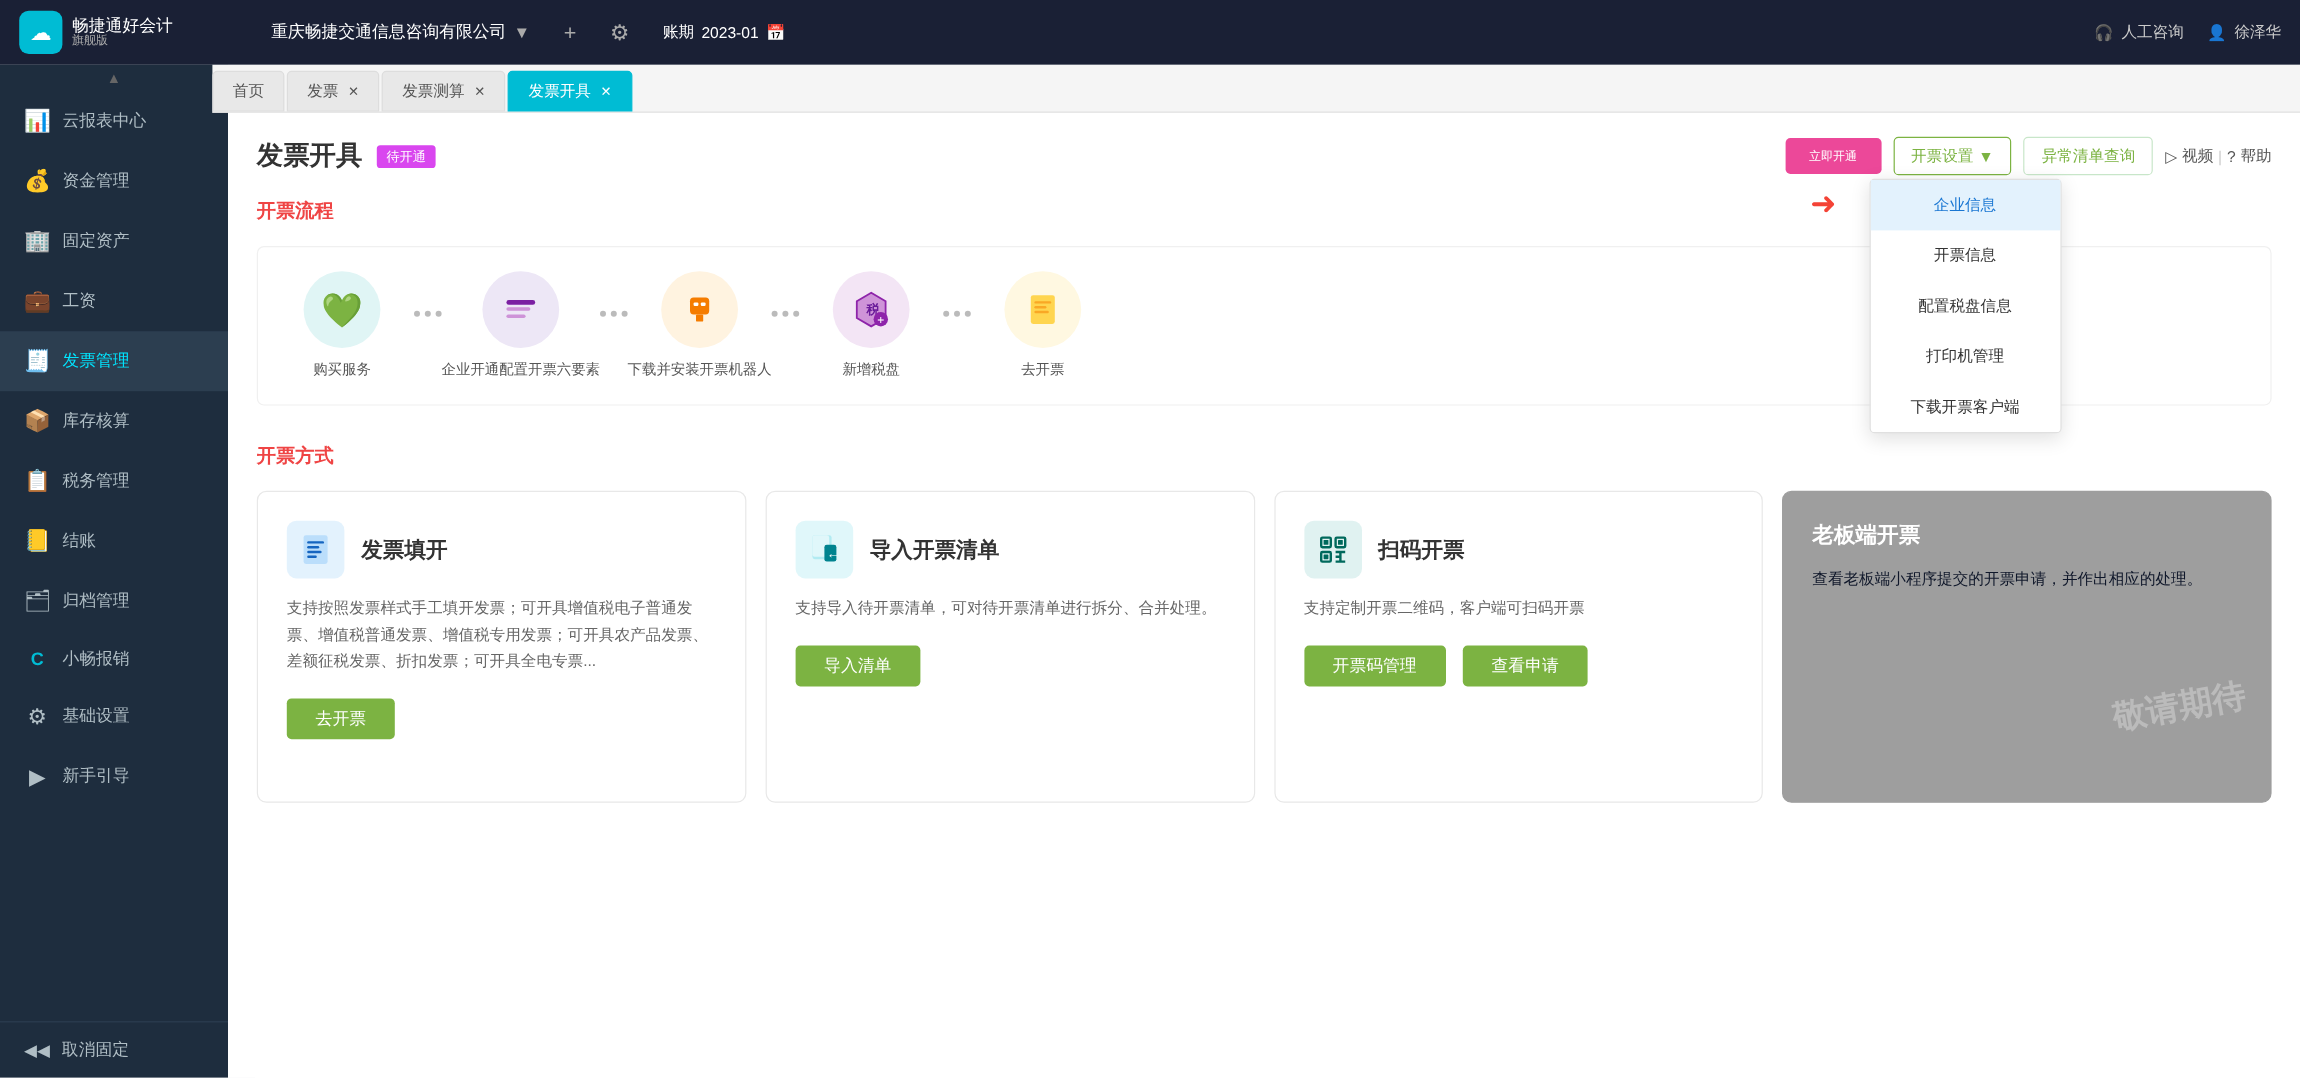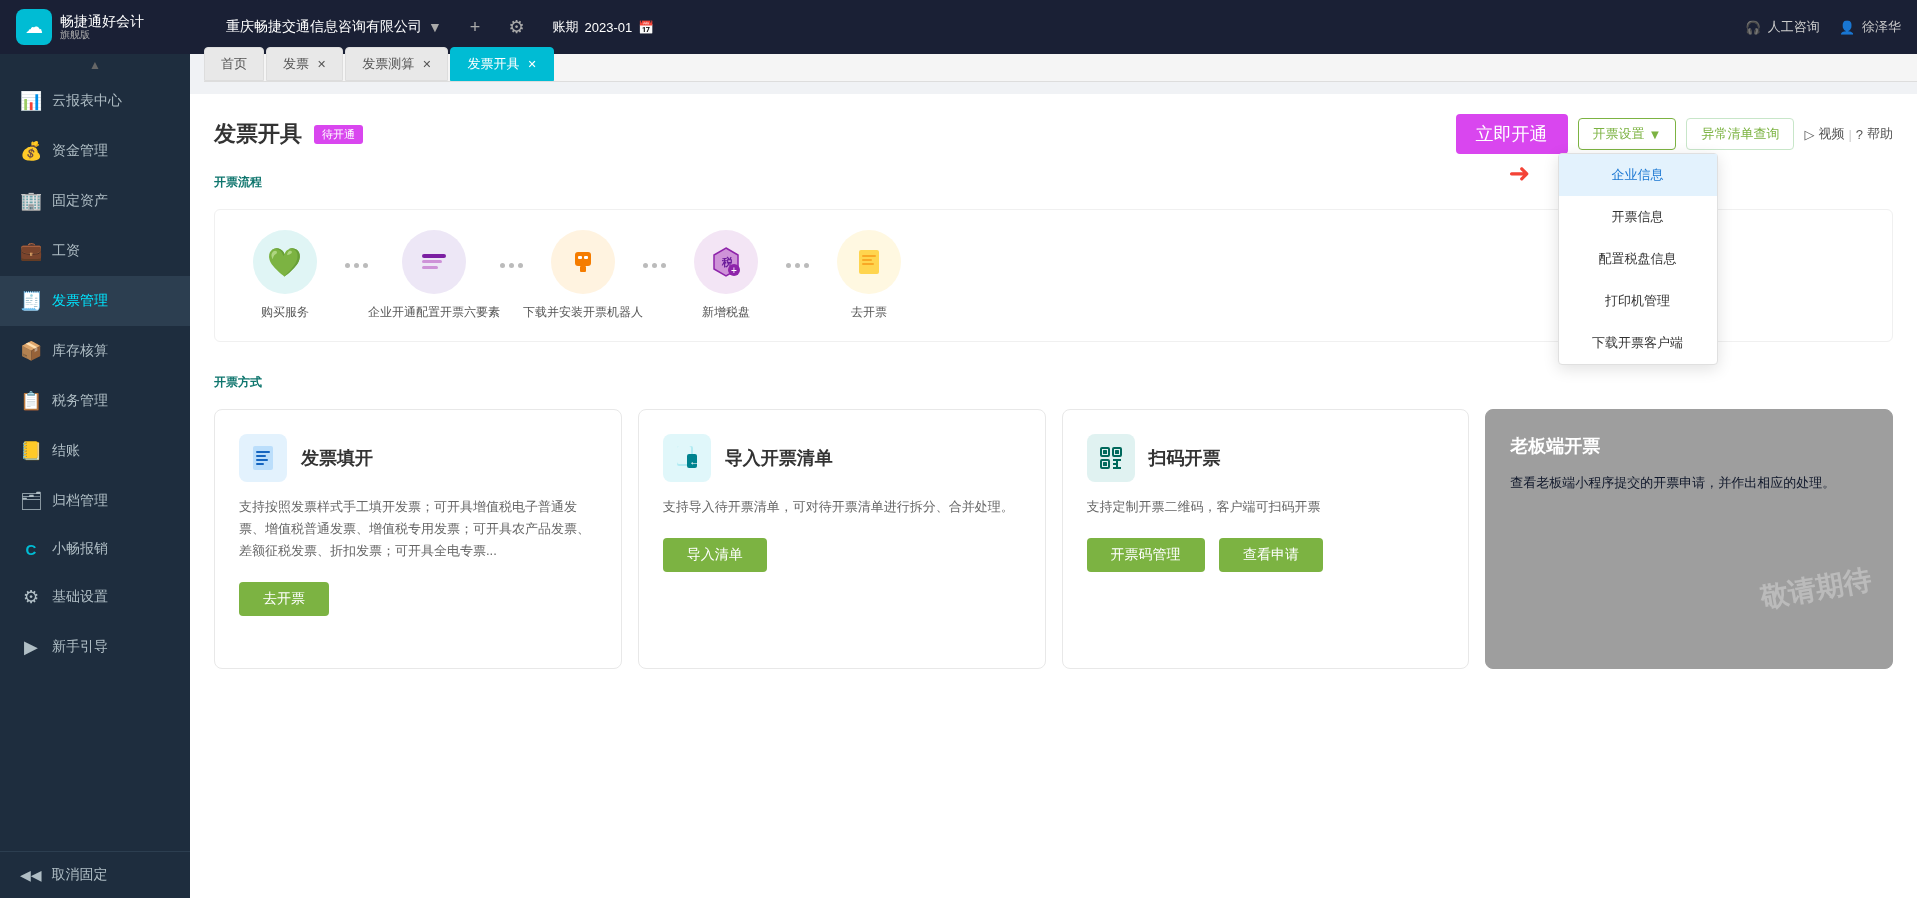--- a/index.html
+++ b/index.html
@@ -72,23 +72,23 @@
       color: #666; text-align: center; padding: 4px; font-size: 12px; cursor: pointer;
     }
     .sidebar-bottom {
       margin-top: auto;
       border-top: 1px solid #2c3e50;
     }
 
     
     .tab-bar {
       position: absolute;
-      left: 204px; top: 54px;
+      left: 177px; top: 54px;
       right: 0;
-      height: 28px;
+      height: 40px;
       background: #f5f5f5;
       display: flex;
       align-items: flex-end;
       border-bottom: 1px solid #ddd;
     }
     .tab {
       height: 34px;
       padding: 0 16px;
       display: flex; align-items: center; gap: 8px;
       font-size: 13px;
@@ -128,26 +128,26 @@
     .page-title { font-size: 22px; font-weight: bold; color: #333; }
     .status-badge {
       background: #d946ef;
       color: white;
       font-size: 11px;
       padding: 2px 8px;
       border-radius: 3px;
     }
     .header-actions { display: flex; align-items: center; gap: 10px; }
     .btn-primary {
-      background: #d946ef;
+      background: #ec4899;
       color: white;
       border: none;
       padding: 8px 20px;
       border-radius: 4px;
-      font-size: 18px;
+      font-size: 10px;
       cursor: pointer;
     }
     .btn-outline-green {
       background: white;
       color: #7cb342;
       border: 1.5px solid #7cb342;
       padding: 6px 14px;
       border-radius: 4px;
       font-size: 13px;
       cursor: pointer;
@@ -186,21 +186,21 @@
       padding: 12px 20px;
       font-size: 13px;
       color: #333;
       cursor: pointer;
       white-space: nowrap;
       text-align: center;
     }
     .dropdown-item.active-item { background: #e3f2fd; color: #1976d2; }
 
     
-    .section-title { font-size: 12px; font-weight: bold; color: #0f766e; margin-bottom: 18px; }
+    .section-title { font-size: 16px; font-weight: bold; color: #ef4444; margin-bottom: 18px; }
     .process-flow {
       display: flex; align-items: center; gap: 0;
       margin-bottom: 32px;
       padding: 20px 10px;
       background: #fff;
       border: 1px solid #f0f0f0;
       border-radius: 6px;
     }
     .process-step {
       display: flex; flex-direction: column; align-items: center; gap: 10px;

